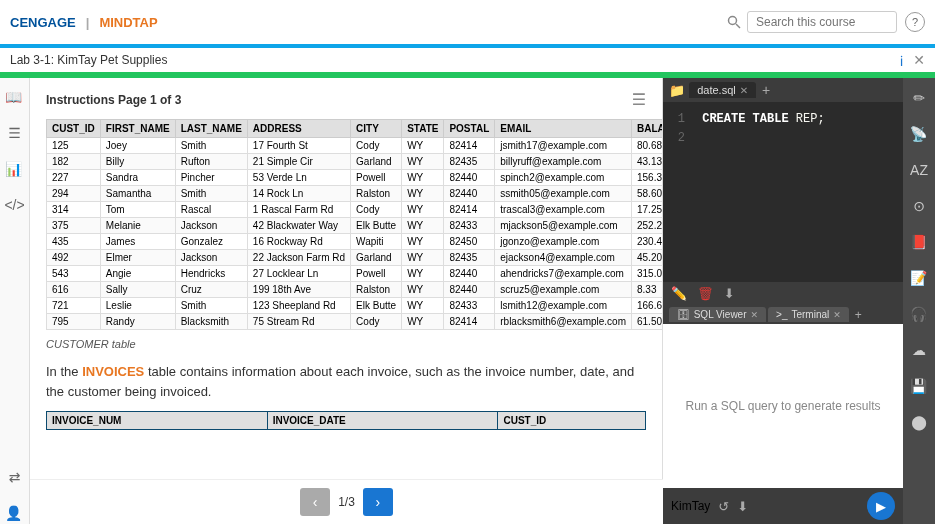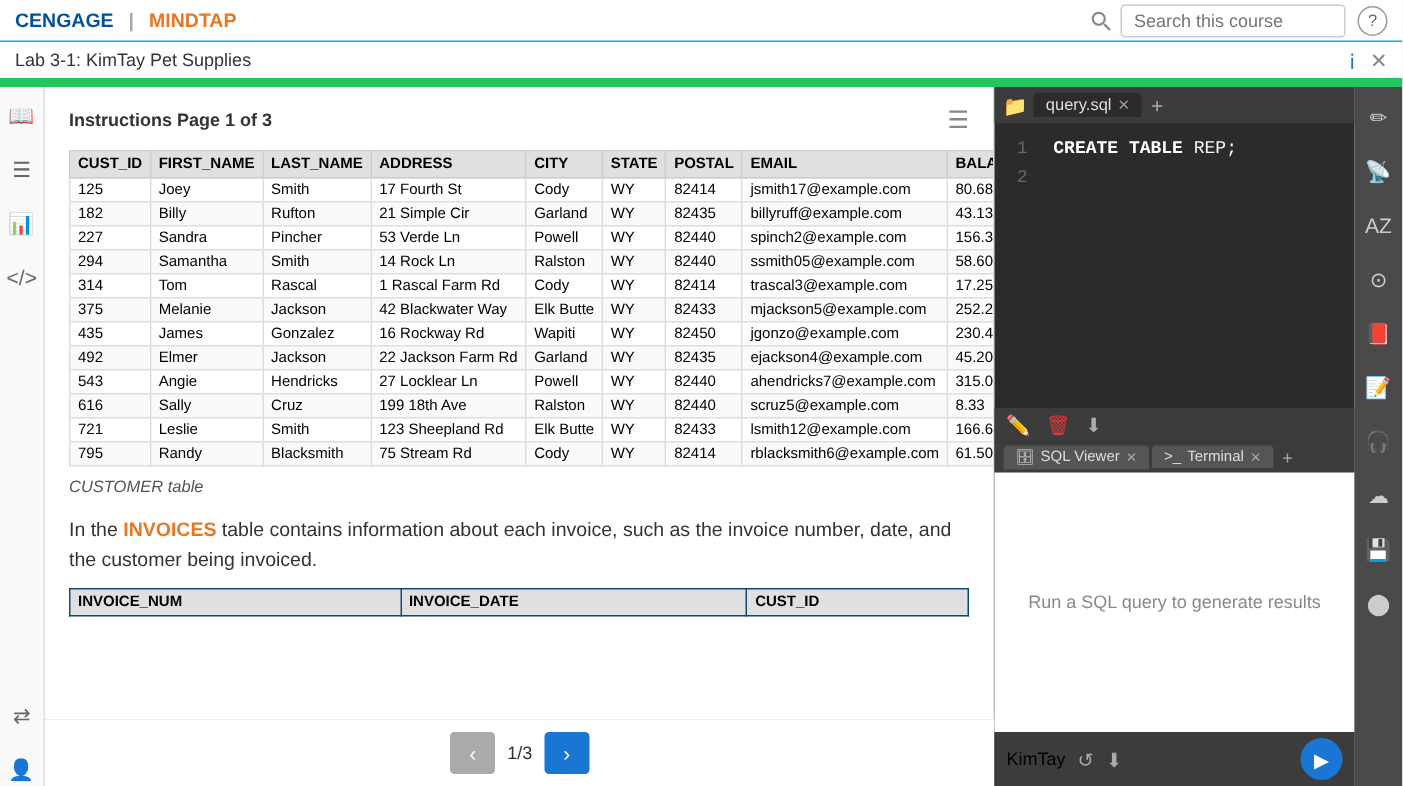--- a/index.html
+++ b/index.html
@@ -1,22 +1,22 @@
 <!DOCTYPE html>
 <html><head>
   <meta charset="utf-8">
   <style>
     * { box-sizing: border-box; margin: 0; padding: 0; }
     body { font-family: Arial, sans-serif; font-size: 12px; background: #f5f5f5; width: 935px; height: 524px; overflow: hidden; display: flex; flex-direction: column; }
 
     
     .topbar {
       background: #fff;
-      border-bottom: 1px solid #0ea5e9;
-      height: 28px;
+      border-bottom: 4px solid #0ea5e9;
+      height: 48px;
       display: flex;
       align-items: center;
       padding: 0 10px;
       flex-shrink: 0;
     }
     .topbar-logo {
       display: flex;
       align-items: center;
       gap: 6px;
       font-size: 13px;
@@ -583,21 +583,21 @@
       <button class="page-btn prev">‹</button>
       <span class="page-indicator">1/3</span>
       <button class="page-btn next">›</button>
     </div>
   </div>
 
   <div class="right-panel">
     <div class="editor-tabs">
       <span class="folder-icon">📁</span>
       <div class="editor-tab">
-        <span>query.sql</span>
+        <span>date.sql</span>
         <span class="close">✕</span>
       </div>
       <span class="tab-add">+</span>
     </div>
 
     <div class="code-area">
       <span class="code-line">
         <span class="line-numbers">1</span>
         <span class="sql-keyword">CREATE TABLE</span>
         <span style="color:#f8f8f2;"> REP;</span>

